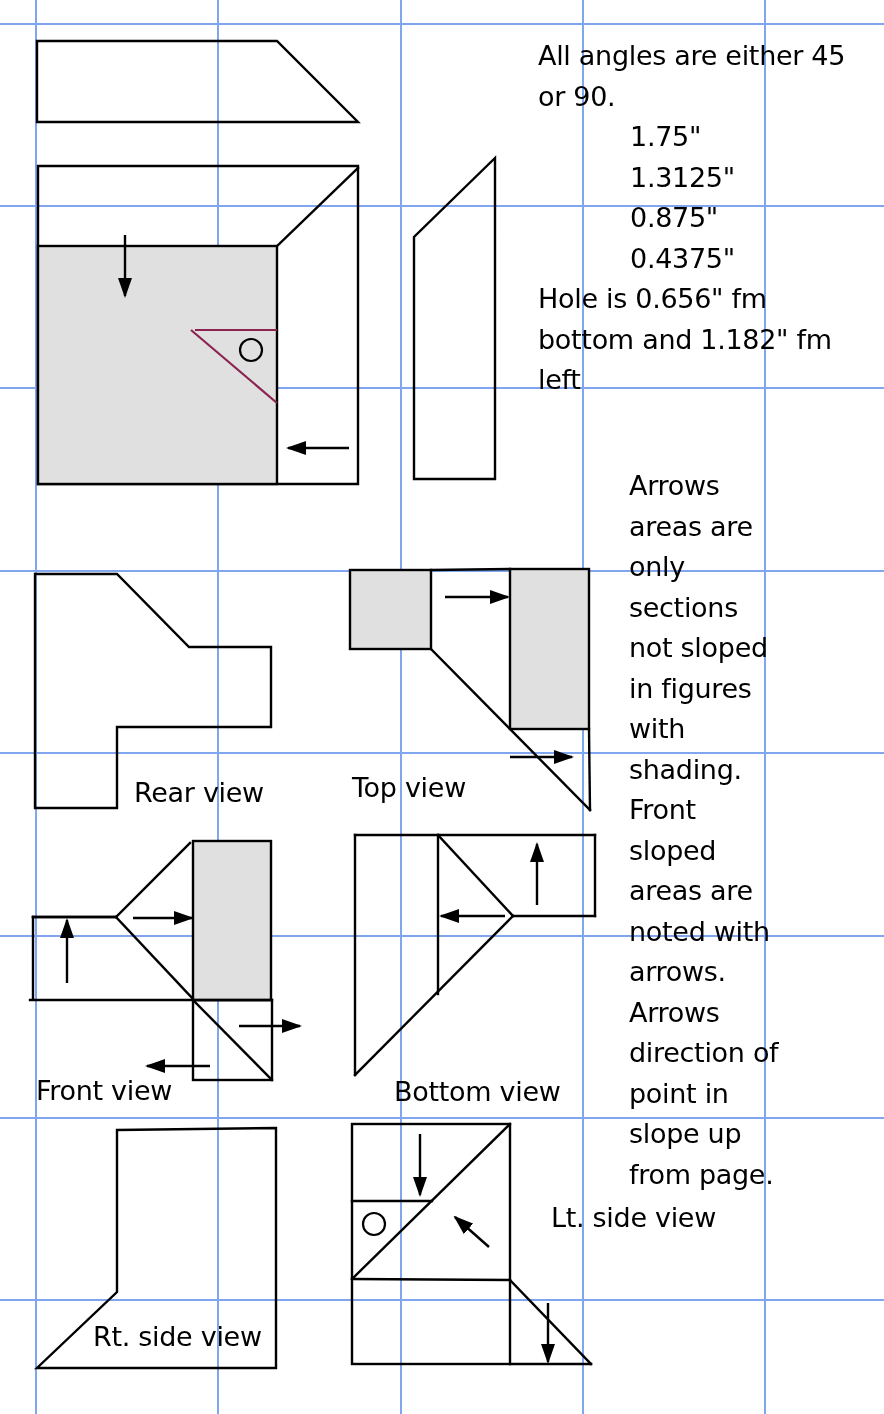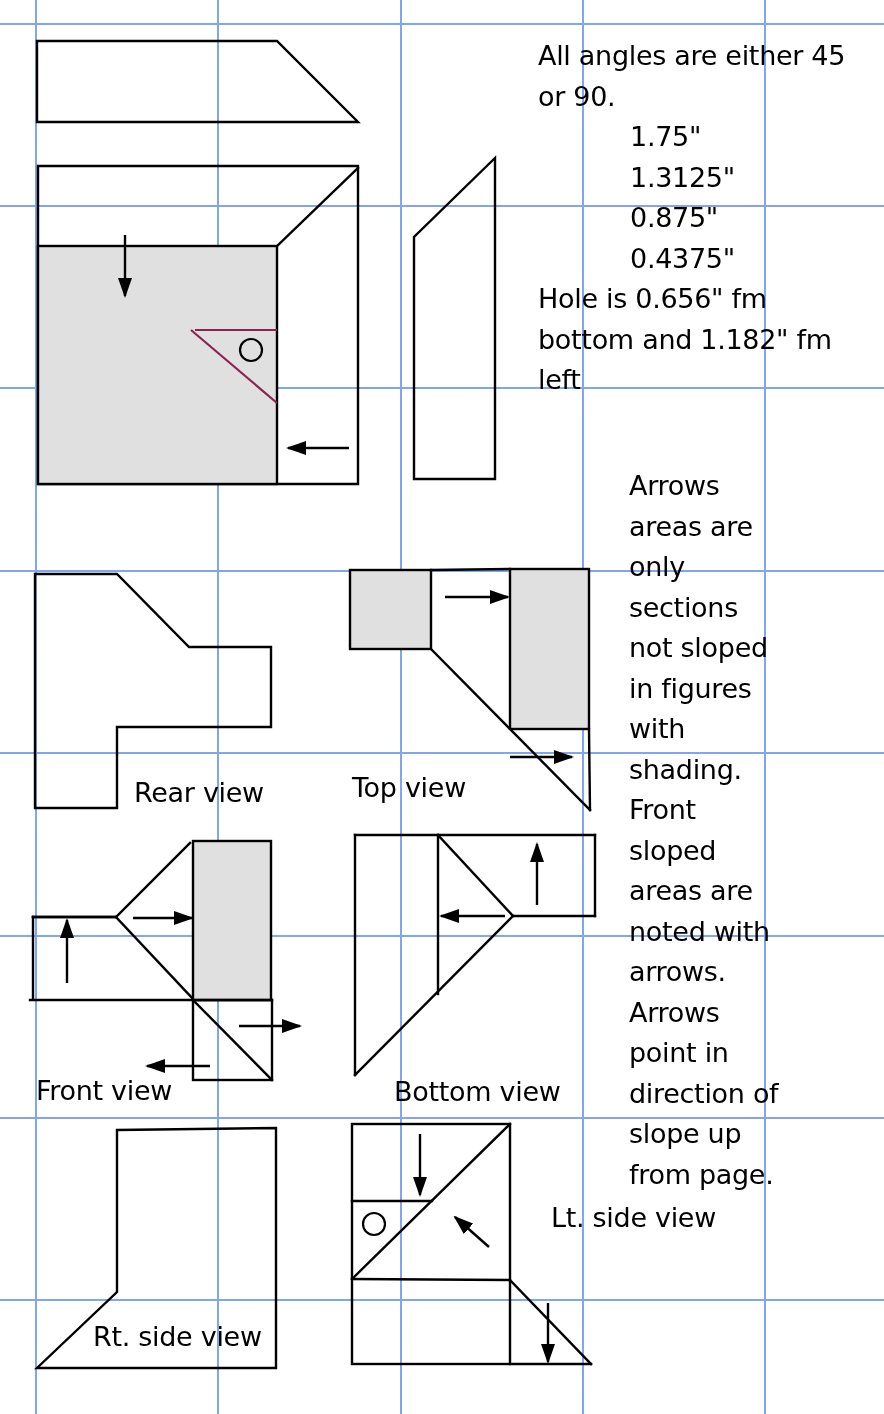--- a/index.html
+++ b/index.html
@@ -143,22 +143,22 @@
   <div>not sloped</div>
   <div>in figures</div>
   <div>with</div>
   <div>shading.</div>
   <div>Front</div>
   <div>sloped</div>
   <div>areas are</div>
   <div>noted with</div>
   <div>arrows.</div>
   <div>Arrows</div>
+  <div>direction of</div>
   <div>point in</div>
-  <div>direction of</div>
   <div>slope up</div>
   <div>from page.</div>
 </div>
 
 <div class="label" style="left:134px; top:777px;">Rear view</div>
 <div class="label" style="left:352px; top:772px;text-align:right;">Top view</div>
 <div class="label" style="left:36px; top:1075px;">Front view</div>
 <div class="label" style="left:394px; top:1036px;margin-top:40px;">Bottom view</div>
 <div class="label" style="left:93px; top:1321px;">Rt. side view</div>
 <div class="label" style="left:551px; top:1202px;">Lt. side view</div>

